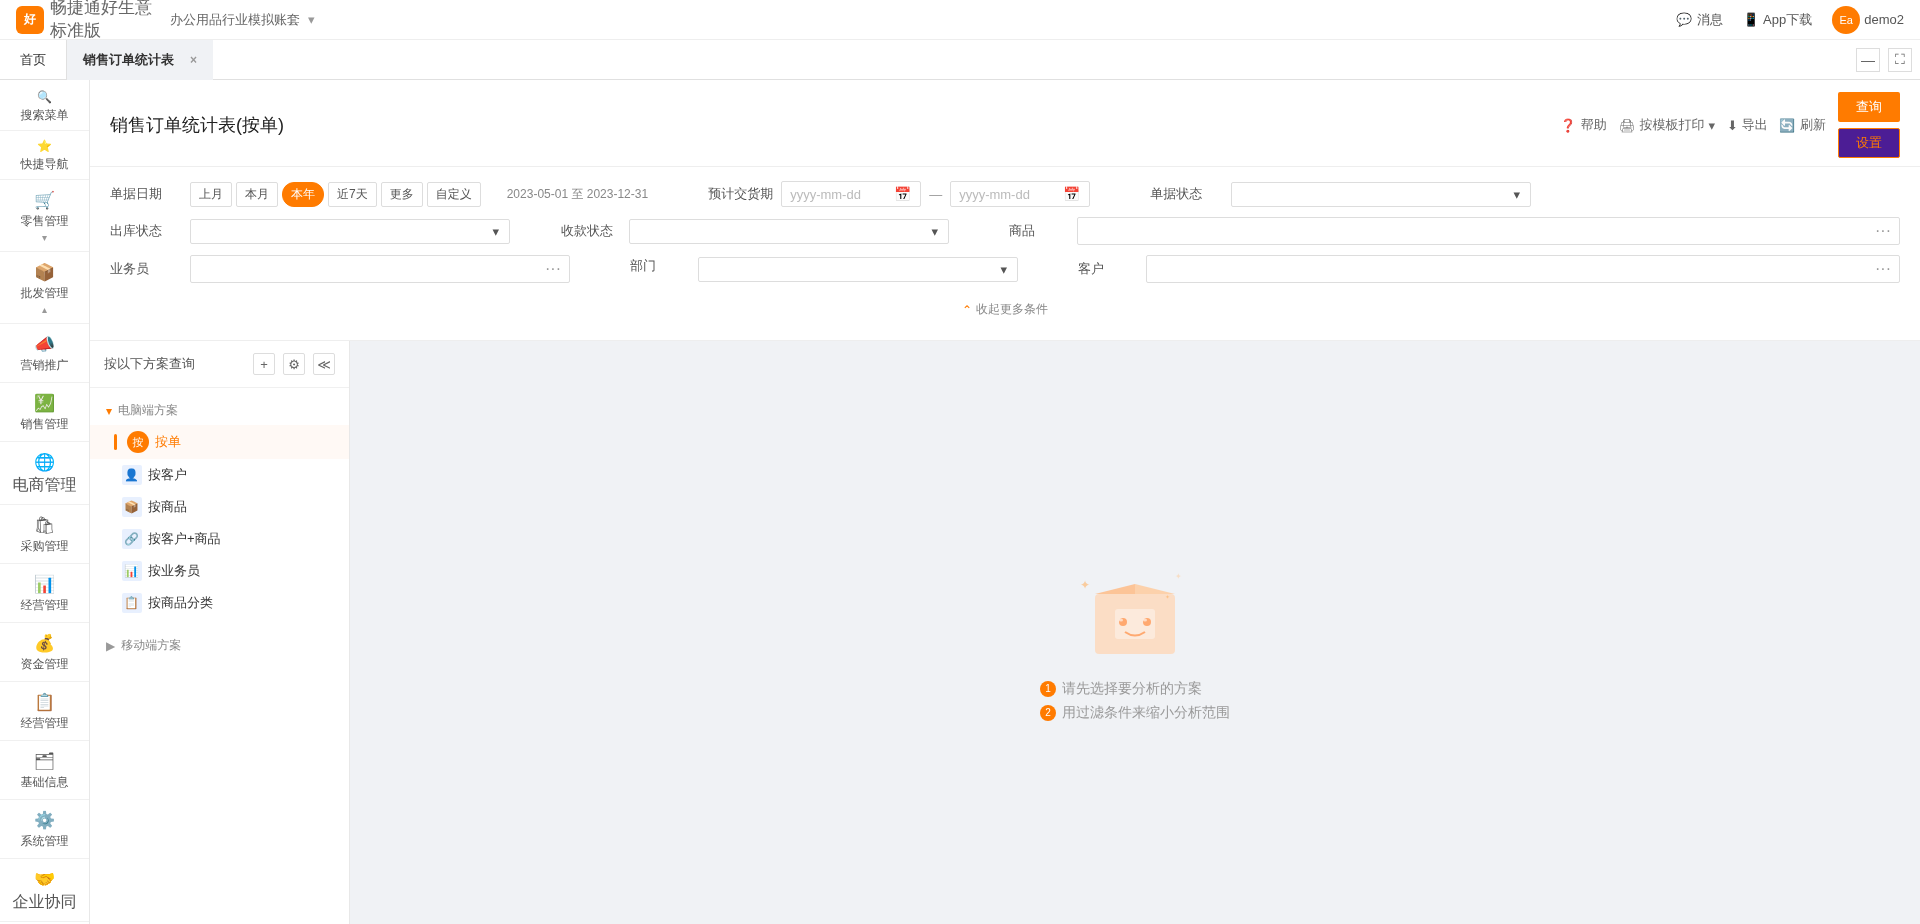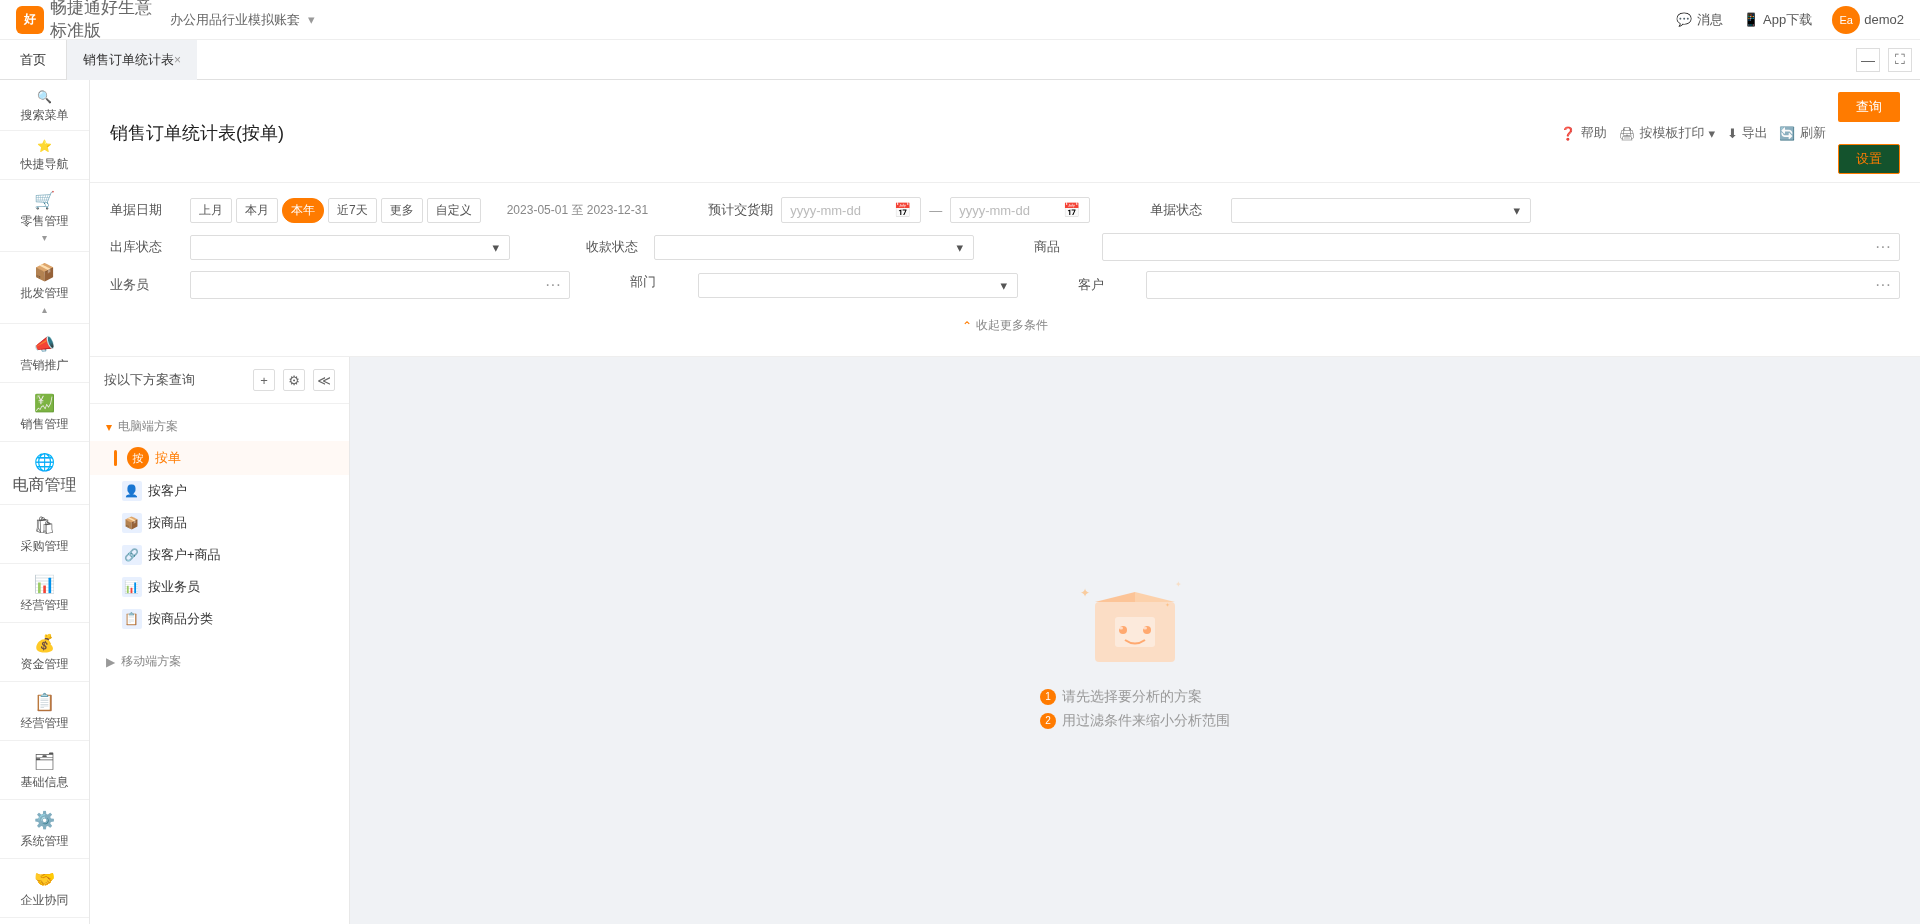--- a/index.html
+++ b/index.html
@@ -12,21 +12,21 @@
     .logo-icon { width: 28px; height: 28px; background: #ff7b00; border-radius: 6px; display: flex; align-items: center; justify-content: center; color: #fff; font-size: 12px; font-weight: bold; }
     .logo-text { font-size: 17px; color: #666; line-height: 1.3; }
     .breadcrumb-area { display: flex; align-items: center; gap: 8px; margin-left: 10px; font-size: 13px; color: #666; }
     .top-bar-right { display: flex; align-items: center; gap: 20px; font-size: 13px; color: #555; }
     .top-bar-right-item { display: flex; align-items: center; gap: 4px; cursor: pointer; }
     .avatar { width: 28px; height: 28px; background: #ff7b00; border-radius: 50%; display: flex; align-items: center; justify-content: center; color: #fff; font-size: 11px; }
 
     
     .tab-bar { height: 40px; background: #fff; display: flex; align-items: center; border-bottom: 1px solid #e0e0e0; flex-shrink: 0; padding: 0 0 0 0; }
     .tab-home { padding: 0 20px; height: 40px; display: flex; align-items: center; font-size: 13px; color: #333; cursor: pointer; border-right: 1px solid #e0e0e0; }
-    .tab-active { background: #f0f2f5; border-bottom: none; color: #333; padding: 0 16px; height: 40px; display: flex; align-items: center; font-size: 13px; gap: 0; cursor: pointer; }
+    .tab-active { background: #f0f2f5; border-bottom: none; color: #333; padding: 0 16px; height: 40px; display: flex; align-items: center; font-size: 13px; gap: 16px; cursor: pointer; font-weight: bold; }
     .tab-close { color: #999; font-size: 12px; cursor: pointer; }
     .tab-bar-right { margin-left: auto; display: flex; align-items: center; gap: 8px; padding-right: 8px; }
     .tab-bar-btn { width: 24px; height: 24px; border: 1px solid #ddd; background: #fff; display: flex; align-items: center; justify-content: center; cursor: pointer; font-size: 14px; color: #666; }
 
     
     .main-layout { display: flex; flex: 1; overflow: hidden; }
 
     
     .sidebar { width: 90px; background: #fff; border-right: 1px solid #e8e8e8; display: flex; flex-direction: column; flex-shrink: 0; overflow-y: auto; }
     .search-menu { display: flex; flex-direction: column; align-items: center; padding: 10px 4px 6px; cursor: pointer; font-size: 12px; color: #555; gap: 3px; border-bottom: 1px solid #f0f0f0; }
@@ -37,21 +37,21 @@
 
     
     .content-area { flex: 1; display: flex; flex-direction: column; overflow: hidden; background: #f0f2f5; }
 
     
     .page-header { background: #fff; padding: 12px 20px 8px; border-bottom: 1px solid #eee; display: flex; align-items: center; justify-content: space-between; flex-shrink: 0; }
     .page-title { font-size: 18px; font-weight: 500; color: #222; }
     .page-actions { display: flex; align-items: center; gap: 12px; font-size: 13px; color: #666; }
     .page-action-btn { display: flex; align-items: center; gap: 4px; cursor: pointer; color: #666; }
     .btn-query { background: #ff7b00; color: #fff; border: none; padding: 6px 18px; border-radius: 2px; cursor: pointer; font-size: 13px; }
-    .btn-setting { background: #14532d; color: #ff7b00; border: 1px solid #ff7b00; padding: 5px 6px; border-radius: 2px; cursor: pointer; font-size: 13px; margin-top: 20px; }
+    .btn-setting { background: #4c1d95; color: #ff7b00; border: 1px solid #ff7b00; padding: 5px 6px; border-radius: 2px; cursor: pointer; font-size: 13px; margin-top: 4px; }
 
     
     .filter-panel { background: #fff; padding: 14px 20px; border-bottom: 1px solid #eee; flex-shrink: 0; }
     .filter-row { display: flex; align-items: center; gap: 20px; margin-bottom: 10px; }
     .filter-row:last-child { margin-bottom: 0; }
     .filter-label { color: #555; font-size: 13px; white-space: nowrap; min-width: 60px; }
     .filter-date-btns { display: flex; align-items: center; gap: 4px; }
     .date-btn { padding: 3px 8px; border: 1px solid #ddd; background: #fff; font-size: 12px; cursor: pointer; border-radius: 2px; color: #555; }
     .date-btn.active { background: #ff7b00; color: #fff; border-color: #ff7b00; border-radius: 12px; }
     .filter-select { display: flex; align-items: center; border: 1px solid #ddd; border-radius: 2px; padding: 4px 10px; font-size: 13px; color: #555; background: #fff; min-width: 180px; justify-content: space-between; cursor: pointer; }
@@ -180,21 +180,21 @@
     <div class="sidebar-main-item sidebar-group">
       <span style="font-size:17px;">🗂</span>
       <span style="font-size:12px;">基础信息</span>
     </div>
     <div class="sidebar-main-item sidebar-group">
       <span style="font-size:17px;">⚙️</span>
       <span style="font-size:12px;">系统管理</span>
     </div>
     <div class="sidebar-main-item sidebar-group">
       <span style="font-size:17px;">🤝</span>
-      <span style="font-size:12px;">企业协同</span>
+      <span style="font-size:16px;">企业协同</span>
     </div>
     <div class="sidebar-main-item sidebar-group">
       
       
     </div>
 
   </div>
 
   <div class="content-area">
 
@@ -261,21 +261,21 @@
         </div>
       </div>
 
       <div class="filter-row">
         <span class="filter-label">出库状态</span>
         <div class="filter-select" style="min-width:320px;">
           <span style="color:#ccc;"></span>
           <span>▾</span>
         </div>
 
-        <div style="margin-left:56px;display:flex;align-items:center;gap:8px;">
+        <div style="margin-left:31px;display:flex;align-items:center;gap:8px;">
           <span class="filter-label">收款状态</span>
           <div class="filter-select" style="min-width:320px;">
             <span style="color:#ccc;"></span>
             <span>▾</span>
           </div>
         </div>
 
         <div style="margin-left:40px;display:flex;align-items:center;gap:8px;flex:1;">
           <span class="filter-label">商品</span>
           <div style="flex:1;border:1px solid #ddd;border-radius:2px;padding:4px 8px;background:#fff;display:flex;align-items:center;justify-content:flex-end;">

